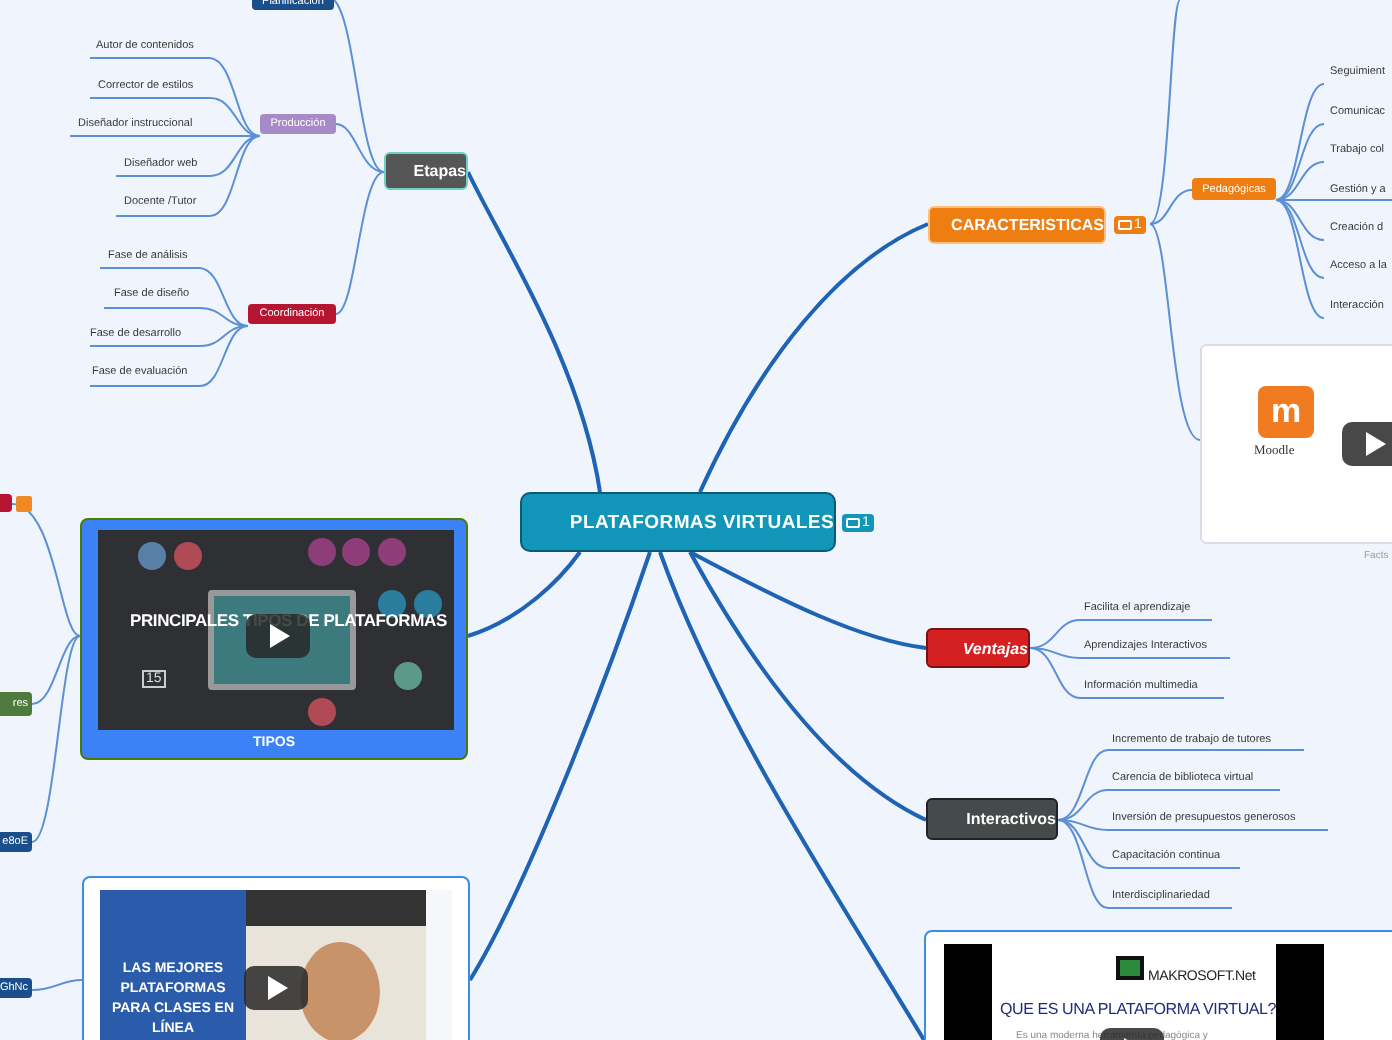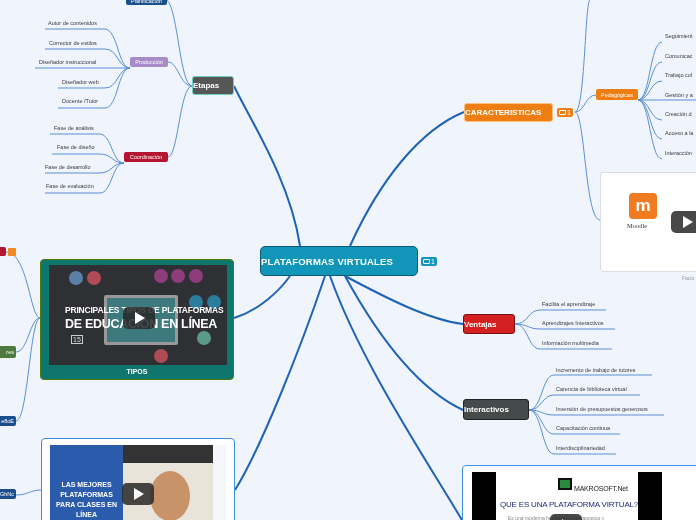--- a/index.html
+++ b/index.html
@@ -4,49 +4,49 @@
 <style>
   html, body { margin:0; padding:0; }
   body {
     width:696px; height:520px; overflow:hidden; position:relative;
     background:#f0f4fd;
     font-family:"Liberation Sans", "DejaVu Sans", sans-serif;
   }
   svg.lines { position:absolute; left:0; top:0; width:696px; height:520px; }
   .node {
     position:absolute; box-sizing:border-box; color:#fff; font-weight:bold;
-    display:flex; align-items:center; justify-content:flex-start; white-space:nowrap;
+    display:flex; align-items:center; justify-content:flex-end; white-space:nowrap;
   }
   .root {
     left:260px; top:246px; width:158px; height:30px; background:#1195b8;
     border:1px solid #0d5a75; border-radius:5px; font-size:9.5px; letter-spacing:0.2px;
   }
   .badge {
     position:absolute; height:9px; border-radius:2px; color:#fff; font-size:7px;
     display:flex; align-items:center; justify-content:center; gap:1px; padding:0 2px;
   }
   .badge .ico { width:7px; height:5px; border:1px solid #fff; border-radius:1px; box-sizing:border-box; }
   .etapas { left:192px; top:76px; width:42px; height:19px; background:#565656; border:1.5px solid #6fd0c2; border-radius:3px; font-size:8px; }
   .caract { left:464px; top:103px; width:89px; height:19px; background:#ee7d12; border-radius:3px; font-size:8px; border:1px solid #ffbf7e; }
-  .ventajas { left:463px; top:314px; width:52px; height:20px; background:#d42020; border:1px solid #7a1010; border-radius:3px; font-size:8px; }
+  .ventajas { left:463px; top:314px; width:52px; height:20px; background:#d42020; border:1px solid #7a1010; border-radius:3px; font-size:8px;font-style:italic; }
   .desventajas { left:463px; top:399px; width:66px; height:21px; background:#454a4a; border:1.5px solid #222; border-radius:3px; font-size:8px; }
   .small {
     position:absolute; color:#fff; font-weight:normal; font-size:5.5px; border-radius:2px;
     display:flex; align-items:center; justify-content:center;
   }
   .planif { left:126px; top:-4px; width:41px; height:9px; background:#1b4f8c; }
   .produc { left:130px; top:57px; width:38px; height:10px; background:#a78bc9; }
   .coord  { left:124px; top:152px; width:44px; height:10px; background:#b51530; }
   .pedag  { left:596px; top:89px; width:42px; height:11px; background:#ee7d12; }
   .leaf {
     position:absolute; font-size:5.5px; color:#3a3a3a; white-space:nowrap;
   }
   .video-green {
     position:absolute; left:40px; top:259px; width:194px; height:121px;
-    background:#0f766e; border:1.5px solid #4d7a05; border-radius:4px; box-sizing:border-box;
+    background:#3b82f6; border:1.5px solid #4d7a05; border-radius:4px; box-sizing:border-box;
   }
   .video-green .thumb {
     position:absolute; left:8px; top:5px; width:178px; height:100px; background:#2f3034; overflow:hidden;
   }
   .video-green .cap { position:absolute; left:0; right:0; bottom:4px; text-align:center; color:#fff; font-size:7px; font-weight:bold; }
   .thumb .t1 { position:absolute; left:16px; top:40px; color:#fff; font-size:8.5px; font-weight:bold; letter-spacing:-0.2px; }
   .thumb .t2 { position:absolute; left:16px; top:52px; color:#fff; font-size:12.5px; font-weight:bold; letter-spacing:-0.3px; }
   .monitor { position:absolute; left:55px; top:30px; width:68px; height:44px; background:#3d7a7d; border:3px solid #999; border-radius:2px; }
   .circ { position:absolute; width:14px; height:14px; border-radius:50%; }
   .play {
@@ -247,21 +247,20 @@
     <div class="circ" style="left:105px;top:4px;background:#8d3d7a;"></div>
     <div class="circ" style="left:122px;top:4px;background:#8d3d7a;"></div>
     <div class="circ" style="left:140px;top:4px;background:#8d3d7a;"></div>
     <div class="circ" style="left:140px;top:30px;background:#2b7d9e;"></div>
     <div class="circ" style="left:158px;top:30px;background:#2b7d9e;"></div>
     <div class="circ" style="left:148px;top:66px;background:#5b9a87;"></div>
     <div class="circ" style="left:105px;top:84px;background:#b04a55;"></div>
     <div class="monitor"></div>
     <div style="position:absolute;left:22px;top:70px;color:#ddd;font-size:7px;border:1px solid #ccc;padding:0 1px;">15</div>
     <div class="t1">PRINCIPALES TIPOS DE PLATAFORMAS</div>
-    <div class="t2">DE EDUCACIÓN EN LÍNEA</div>
     <div class="play" style="left:74px;top:42px;"></div>
   </div>
   <div class="cap">TIPOS</div>
 </div>
 
 <div class="edge-l" style="left:0;top:247px;width:6px;height:9px;background:#b51530;"></div>
 <div class="ico-sq" style="left:8px;top:248px;"></div>
 <div class="edge-l" style="left:0;top:346px;width:16px;height:12px;background:#4e7a3e;">
   <span>res</span>
 </div>

